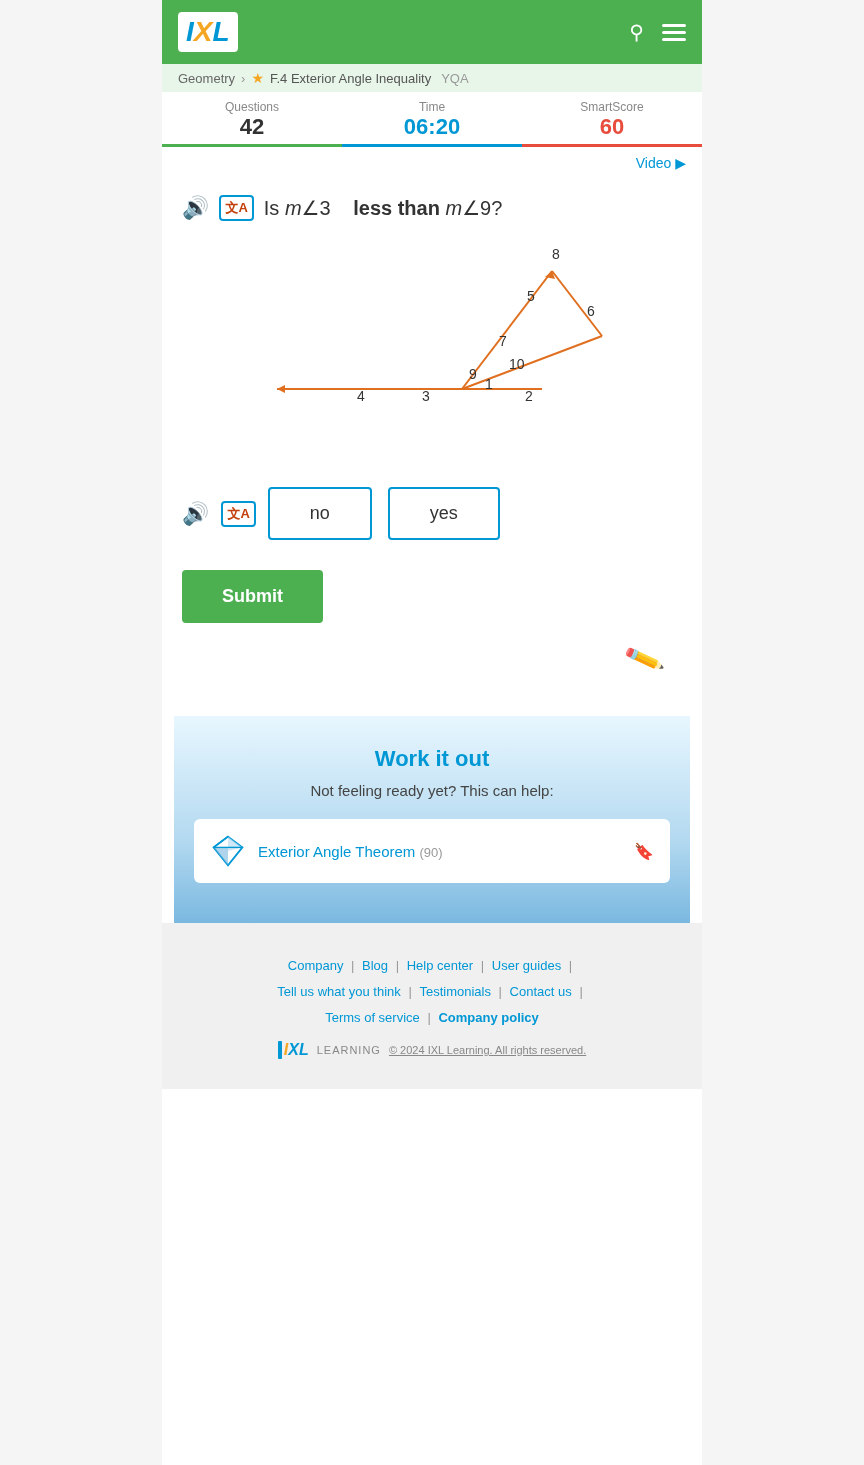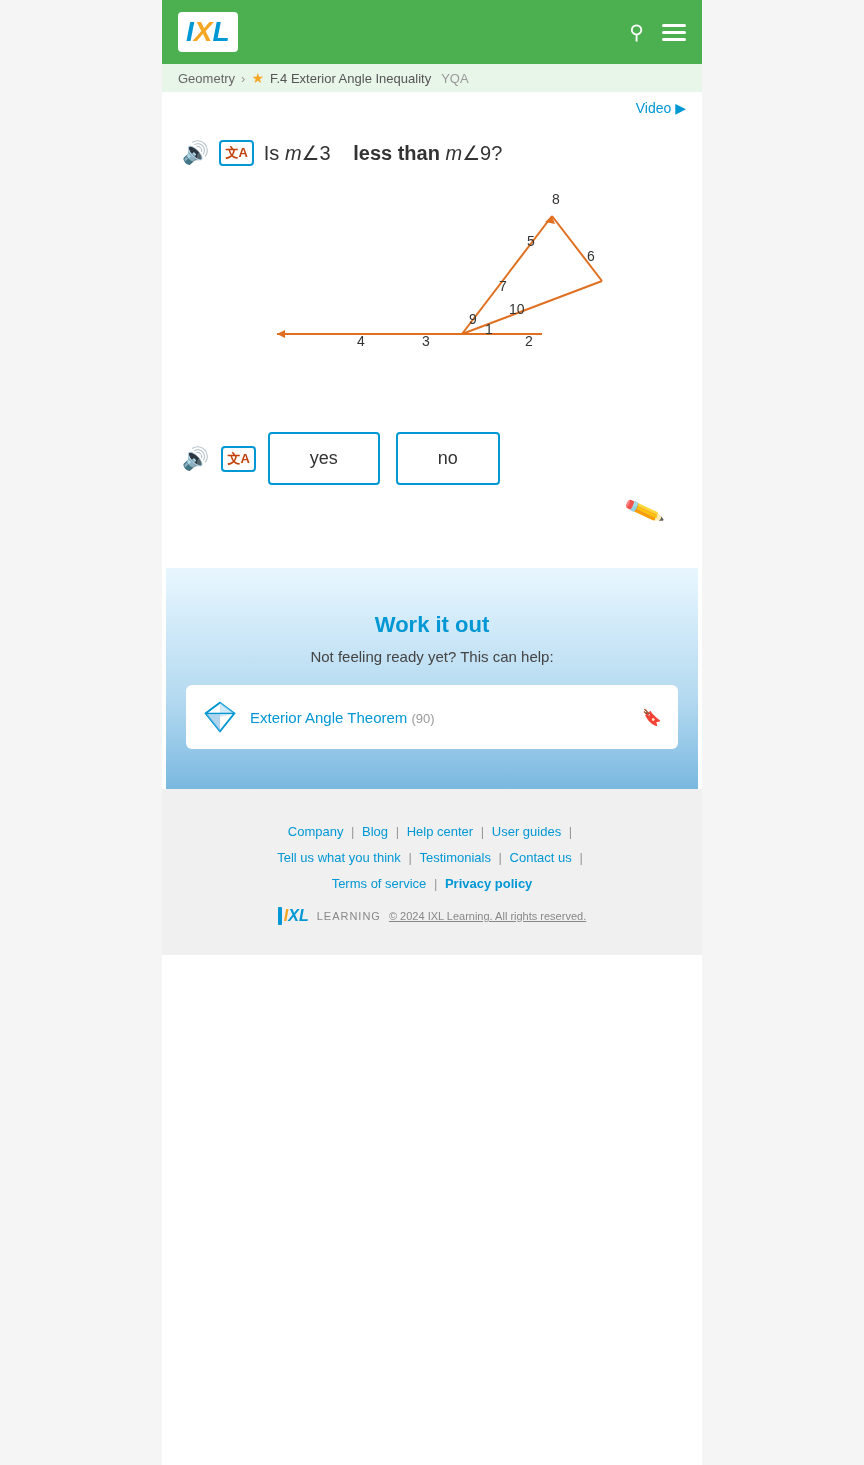--- a/index.html
+++ b/index.html
@@ -197,22 +197,22 @@
       color: #0097d5;
       font-size: 28px;
       cursor: pointer;
       transform: rotate(-20deg);
       display: inline-block;
     }
 
     
     .work-it-out {
       background: linear-gradient(180deg, #e8f7ff 0%, #b3d9f0 60%, #7ab8e0 100%);
-      margin: 20px 4px 0;
-      padding: 44px 20px 40px;
+      margin: 20px 12px 0;
+      padding: 30px 20px 40px;
       text-align: center;
     }
     .work-it-out-title {
       color: #0097d5;
       font-size: 22px;
       font-weight: 700;
       margin-bottom: 10px;
     }
     .work-it-out-subtitle {
       color: #444;
@@ -304,20 +304,34 @@
   </div>
 
   <div class="breadcrumb">
     <span class="breadcrumb-geometry">Geometry</span>
     <span class="breadcrumb-chevron">›</span>
     <span class="breadcrumb-star">★</span>
     <span class="breadcrumb-skill">F.4 Exterior Angle Inequality</span>
     <span class="breadcrumb-code">YQA</span>
   </div>
 
+  <div class="stats-bar">
+    <div class="stat-item questions-item">
+      <div class="stat-label">Questions</div>
+      <div class="stat-value">42</div>
+    </div>
+    <div class="stat-item time-item">
+      <div class="stat-label">Time</div>
+      <div class="stat-value time-val">06:20</div>
+    </div>
+    <div class="stat-item smart-item">
+      <div class="stat-label">SmartScore</div>
+      <div class="stat-value smart-val">60</div>
+    </div>
+  </div>
 
   <div class="video-link">
     <span>Video</span>
     <span> ▶</span>
   </div>
 
   <div class="question-area">
     <div class="question-header">
       <span class="sound-icon">🔊</span>
       <span class="translate-icon">文A</span>
@@ -371,25 +385,28 @@
 
         <text x="110" y="160" font-size="14" fill="#333" font-family="Arial">4</text>
       </svg>
     </div>
   </div>
 
   <div class="answer-row">
     <span class="sound-icon">🔊</span>
     <span class="translate-icon">文A</span>
     <div class="answer-options">
+      <button class="answer-btn">no</button>
       <button class="answer-btn">yes</button>
-      <button class="answer-btn">no</button>
-    </div>
-  </div>
-
+    </div>
+  </div>
+
+  <div class="submit-area">
+    <button class="submit-btn">Submit</button>
+  </div>
 
   <div class="pencil-area">
     <span class="pencil-icon">✏️</span>
   </div>
 
   <div class="work-it-out">
     <div class="work-it-out-title">Work it out</div>
     <div class="work-it-out-subtitle">Not feeling ready yet? This can help:</div>
     <div class="lesson-card">
       <svg class="diamond-icon" viewBox="0 0 40 40" xmlns="http://www.w3.org/2000/svg">
@@ -420,21 +437,21 @@
       <br>
       <span style="color:#0097d5;cursor:pointer;">Tell us what you think</span>
       <span class="separator"> | </span>
       <span style="color:#0097d5;cursor:pointer;">Testimonials</span>
       <span class="separator"> | </span>
       <span style="color:#0097d5;cursor:pointer;">Contact us</span>
       <span class="separator"> |</span>
       <br>
       <span style="color:#0097d5;cursor:pointer;">Terms of service</span>
       <span class="separator"> | </span>
-      <span style="color:#0097d5;font-weight:bold;cursor:pointer;">Privacy policy</span>
+      <span style="color:#0097d5;font-weight:bold;cursor:pointer;">Company policy</span>
     </div>
     <div class="footer-brand">
       <div class="footer-logo">
         <div class="bar"></div>
         <span class="fi">I</span>
           <span class="xl">XL</span>
       </div>
       <span class="footer-brand-text">LEARNING</span>
       <span style="font-size:11px;color:#888;text-decoration:underline;">© 2024 IXL Learning. All rights reserved.</span>
     </div>

